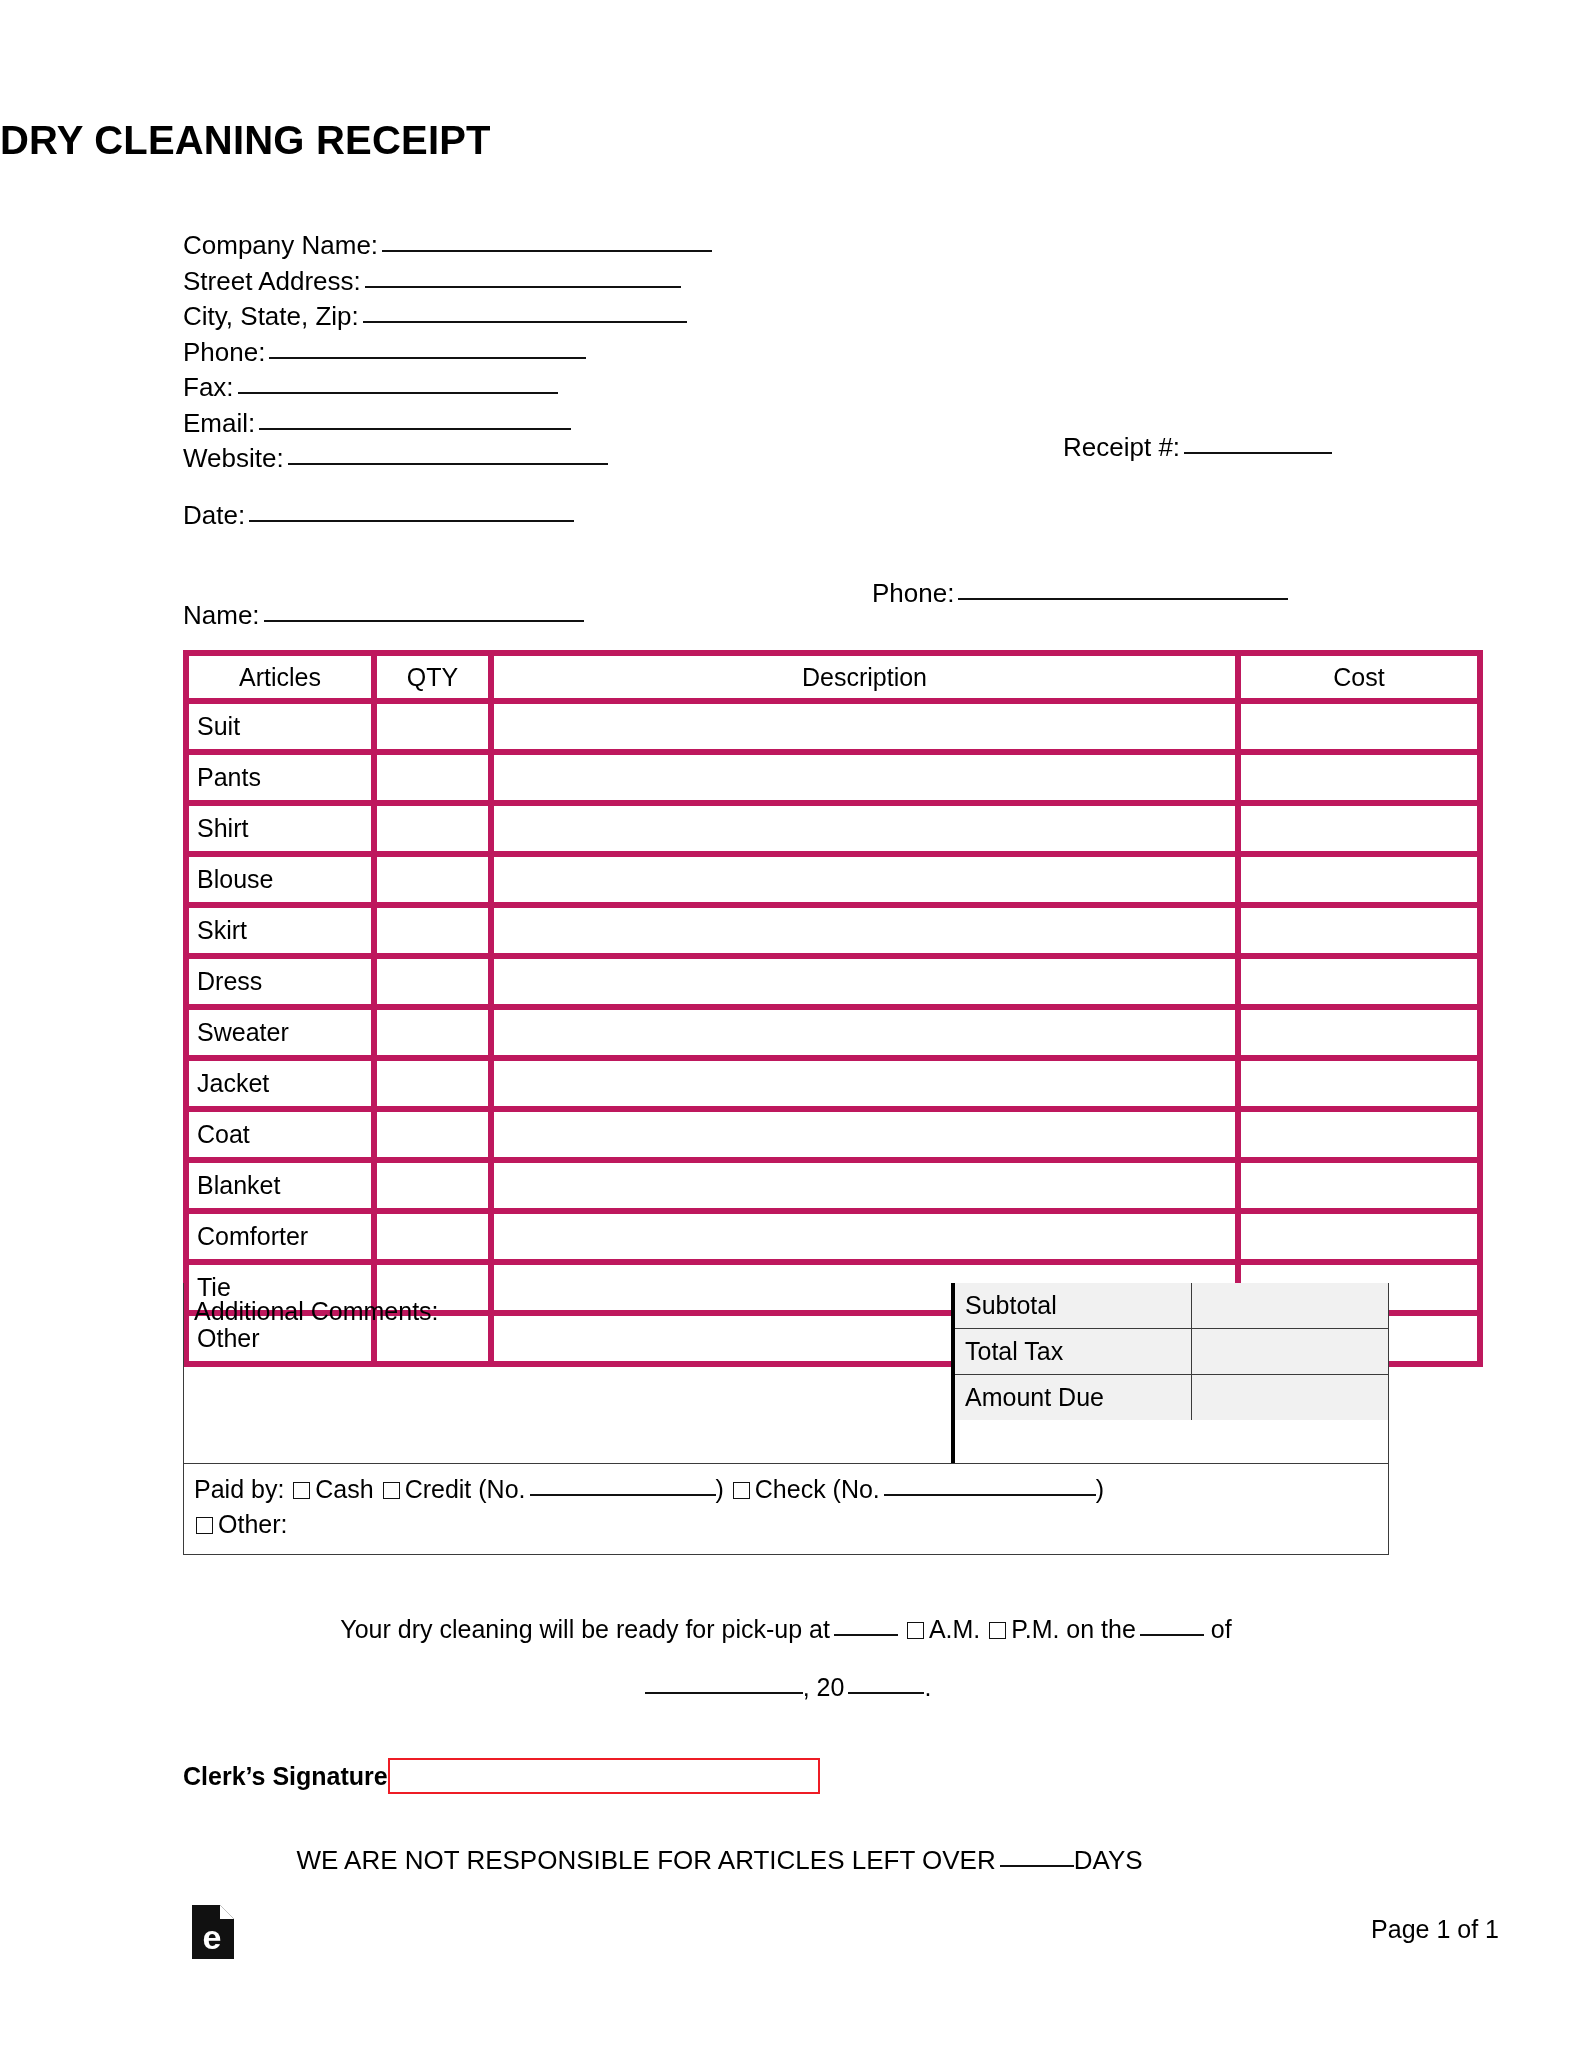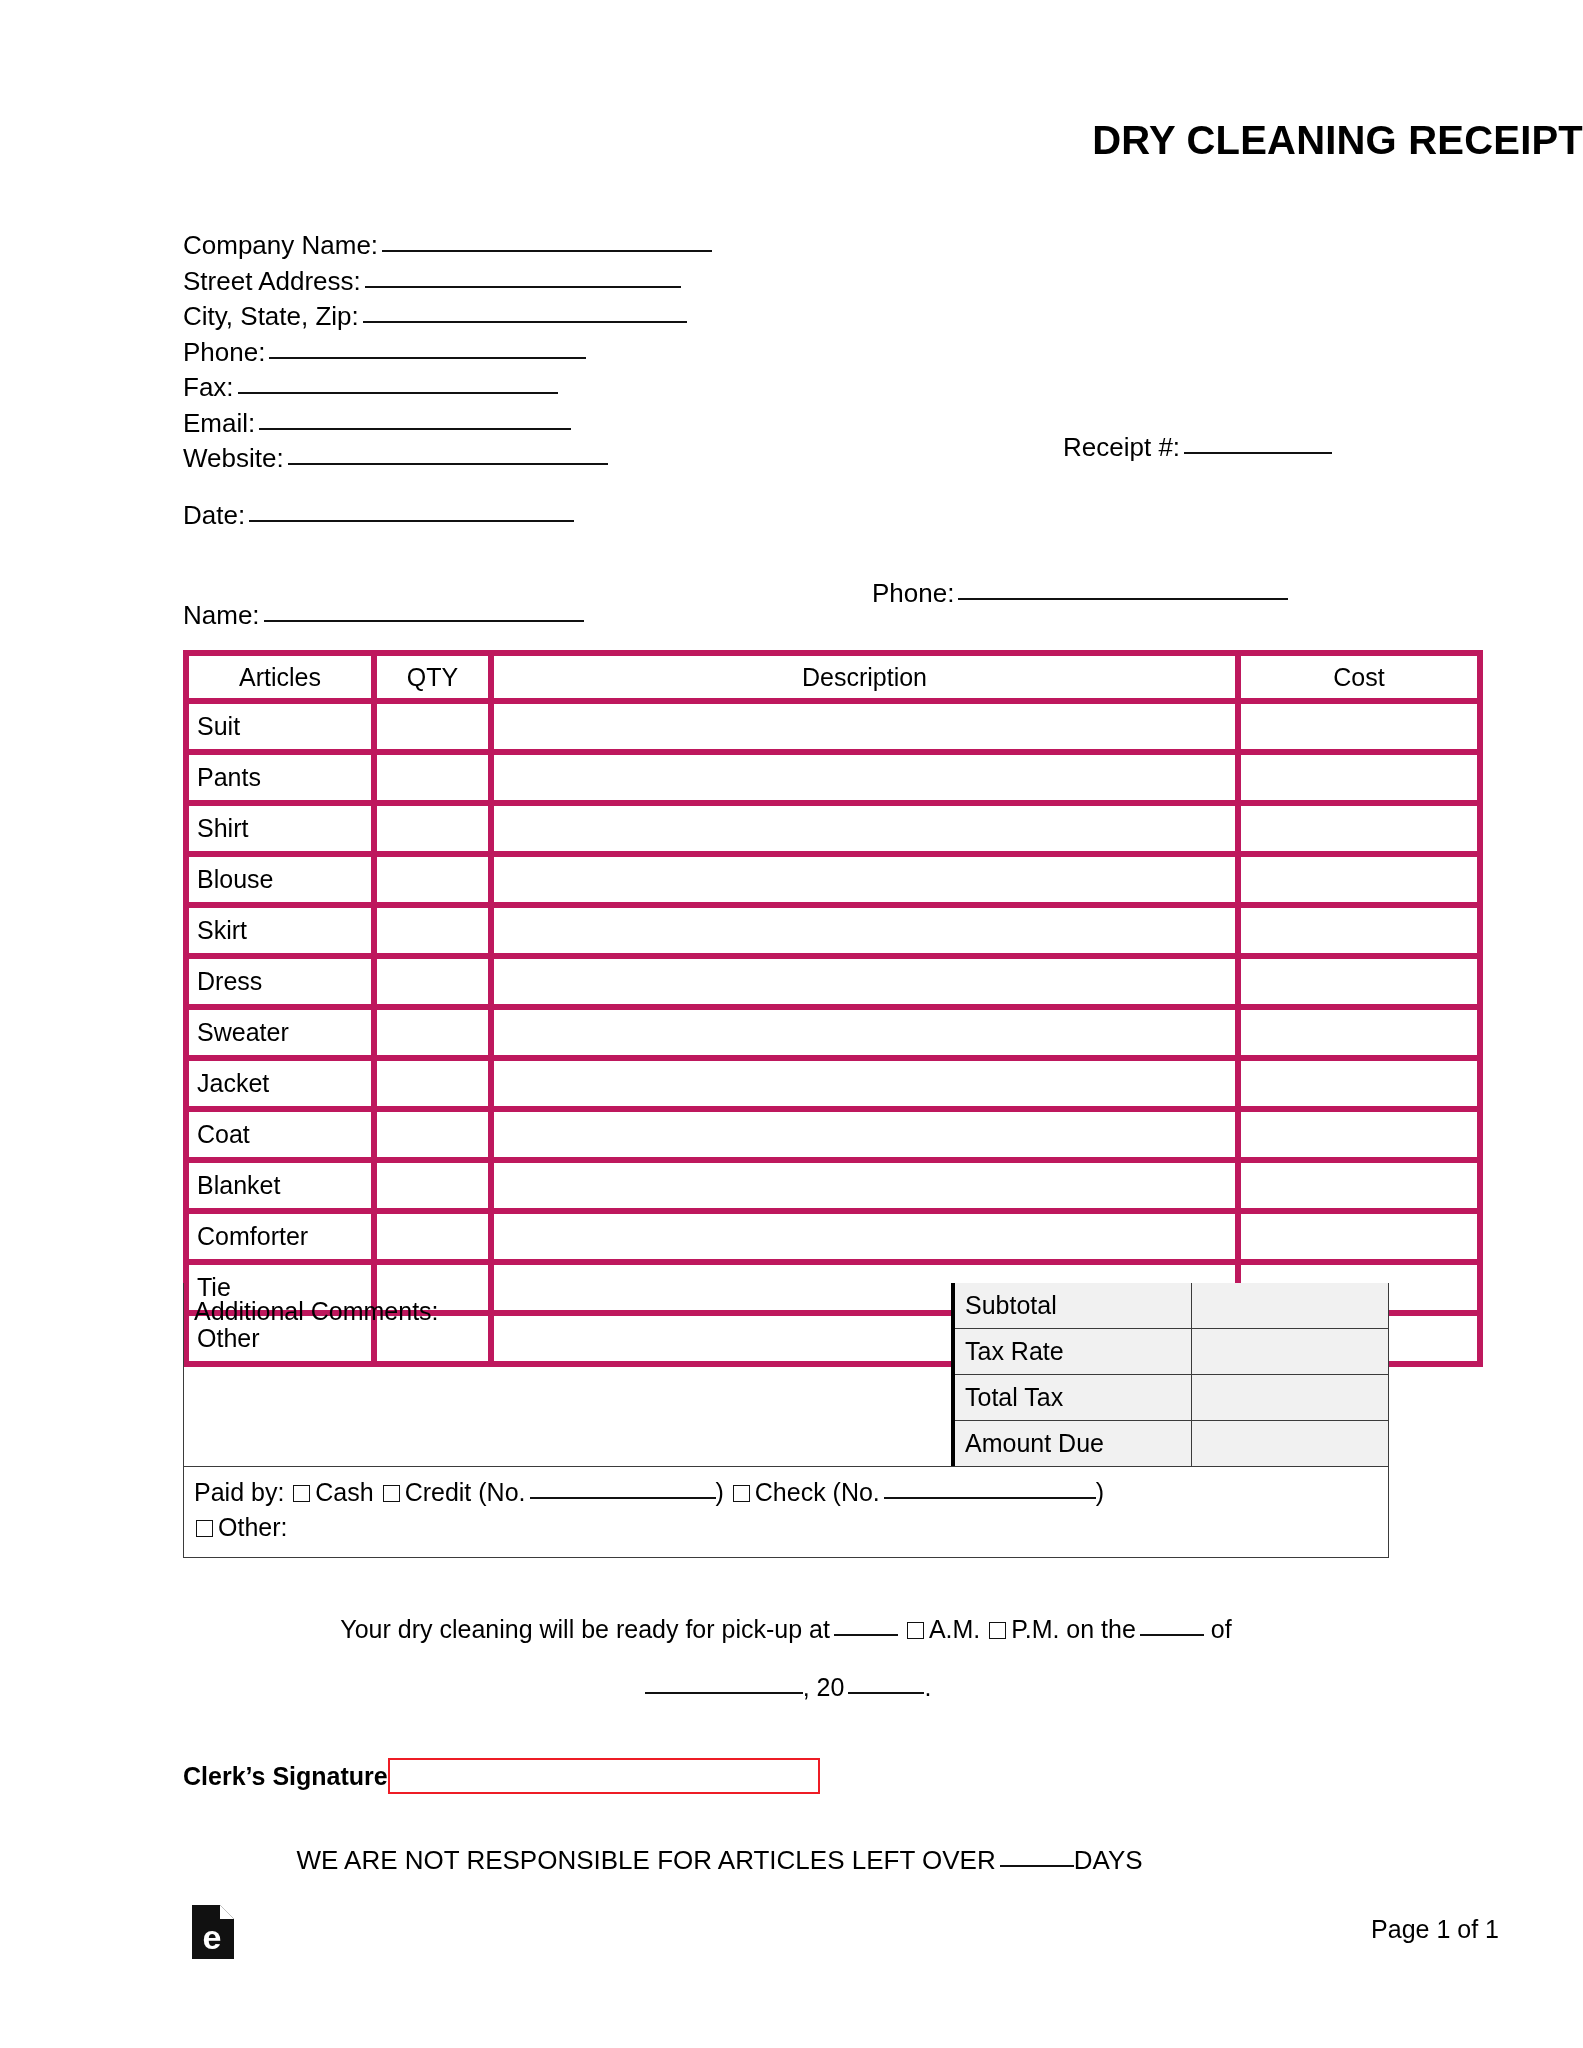--- a/index.html
+++ b/index.html
@@ -23,21 +23,21 @@
     height: 2048px;
     background: #fff;
   }
 
   
   .doc-title {
     position: absolute;
     left: 0;
     top: 118px;
     width: 1583px;
-    text-align: right;
+    text-align: left;
     font-size: 40px;
     font-weight: bold;
     letter-spacing: 0.2px;
   }
 
   
   .company-block {
     position: absolute;
     left: 183px;
     top: 228px;
@@ -389,24 +389,20 @@
         <span>Additional Comments:</span>
       </div>
       <div class="totals-cell">
         <table class="totals-table">
           <tbody>
             <tr>
               <td>Subtotal</td>
               <td></td>
             </tr>
             <tr>
-              <td>Tax Rate</td>
-              <td></td>
-            </tr>
-            <tr>
               <td>Total Tax</td>
               <td></td>
             </tr>
             <tr>
               <td>Amount Due</td>
               <td></td>
             </tr>
           </tbody>
         </table>
       </div>

